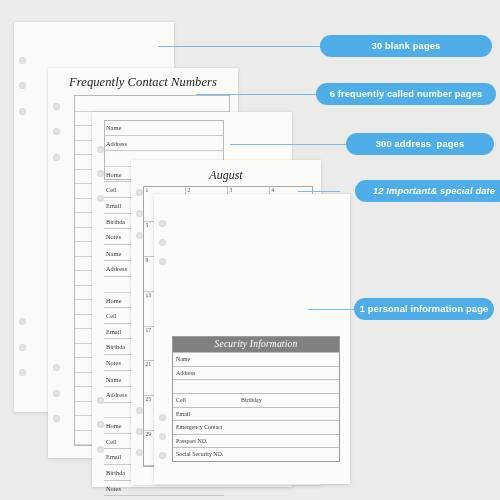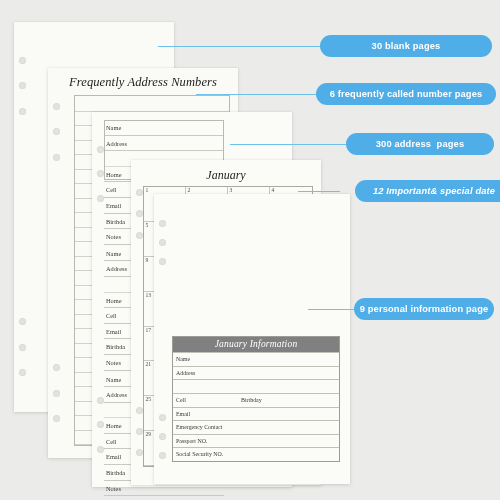--- a/index.html
+++ b/index.html
@@ -267,21 +267,21 @@
 
   <div class="sheet white" id="page-fcn">
     <div class="holes">
         <div class="hole" style="top: 35.1px;"></div>
         <div class="hole" style="top: 60.45px;"></div>
         <div class="hole" style="top: 85.8px;"></div>
         <div class="hole" style="top: 296.4px;"></div>
         <div class="hole" style="top: 321.75px;"></div>
         <div class="hole" style="top: 347.1px;"></div>
       </div>
-    <div class="fcn-title">Frequently Address Numbers</div>
+    <div class="fcn-title">Frequently Contact Numbers</div>
     <div class="fcn-box">
         <div class="fcn-line" style="top: 14.5px;"></div>
         <div class="fcn-line" style="top: 29px;"></div>
         <div class="fcn-line" style="top: 43.5px;"></div>
         <div class="fcn-line" style="top: 58px;"></div>
         <div class="fcn-line" style="top: 72.5px;"></div>
         <div class="fcn-line" style="top: 87px;"></div>
         <div class="fcn-line" style="top: 101.5px;"></div>
         <div class="fcn-line" style="top: 116px;"></div>
         <div class="fcn-line" style="top: 130.5px;"></div>
@@ -352,21 +352,21 @@
 
   <div class="sheet bright" id="page-january">
     <div class="holes">
         <div class="hole" style="top: 29.25px;"></div>
         <div class="hole" style="top: 50.375px;"></div>
         <div class="hole" style="top: 71.5px;"></div>
         <div class="hole" style="top: 247px;"></div>
         <div class="hole" style="top: 268.125px;"></div>
         <div class="hole" style="top: 289.25px;"></div>
       </div>
-    <div class="jan-title">January</div>
+    <div class="jan-title">August</div>
     <div class="jan-grid" id="jan-grid">
         <div class="jan-cell">
           <span class="jan-num">1</span>
         </div>
         <div class="jan-cell">
           <span class="jan-num">2</span>
         </div>
         <div class="jan-cell">
           <span class="jan-num">3</span>
         </div>
@@ -421,21 +421,21 @@
   <div class="sheet bright" id="page-personal">
     <div class="holes">
         <div class="hole" style="top: 26.1px;"></div>
         <div class="hole" style="top: 44.95px;"></div>
         <div class="hole" style="top: 63.8px;"></div>
         <div class="hole" style="top: 220.4px;"></div>
         <div class="hole" style="top: 239.25px;"></div>
         <div class="hole" style="top: 258.1px;"></div>
       </div>
     <div class="pi-card">
-      <div class="pi-header">January Information</div>
+      <div class="pi-header">Security Information</div>
       <div id="pi-rows">
           <div class="pi-row">Name</div>
           <div class="pi-row">Address</div>
           <div class="pi-row"></div>
           <div class="pi-row">Cell<span class="second">Birthday</span></div>
           <div class="pi-row">Email</div>
           <div class="pi-row">Emergency Contact</div>
           <div class="pi-row">Passport NO.</div>
           <div class="pi-row">Social Security NO.</div>
         </div>
@@ -449,15 +449,15 @@
   <div class="leader" style="left:308px; top:309px; width:48px;"></div>
 
   <div class="callout" style="left:320px; top:35px; width:172px;">30 blank pages</div>
 
   <div class="callout" style="left:316px; top:83px; width:180px;">6 frequently called number pages</div>
 
   <div class="callout" style="left:346px; top:133px; width:148px;">300 address  pages</div>
 
   <div class="callout" style="left:355px; top:180px; width:158px;font-style:italic;">12 Important&amp; special date</div>
 
-  <div class="callout" style="left:354px; top:298px; width:140px;">9 personal information page</div>
+  <div class="callout" style="left:354px; top:298px; width:140px;">1 personal information page</div>
 
 </div>
 
 </body></html>

